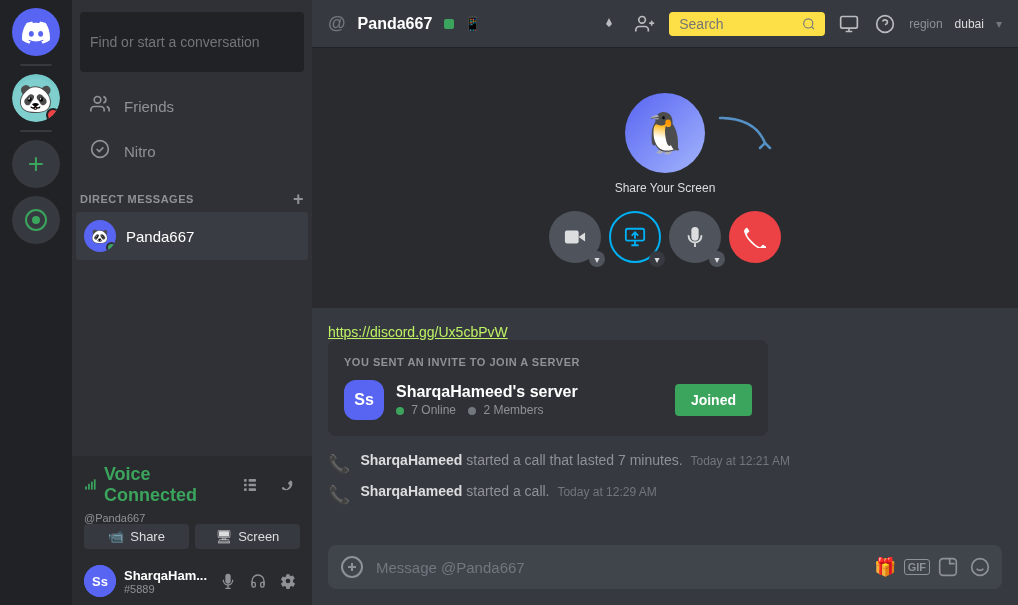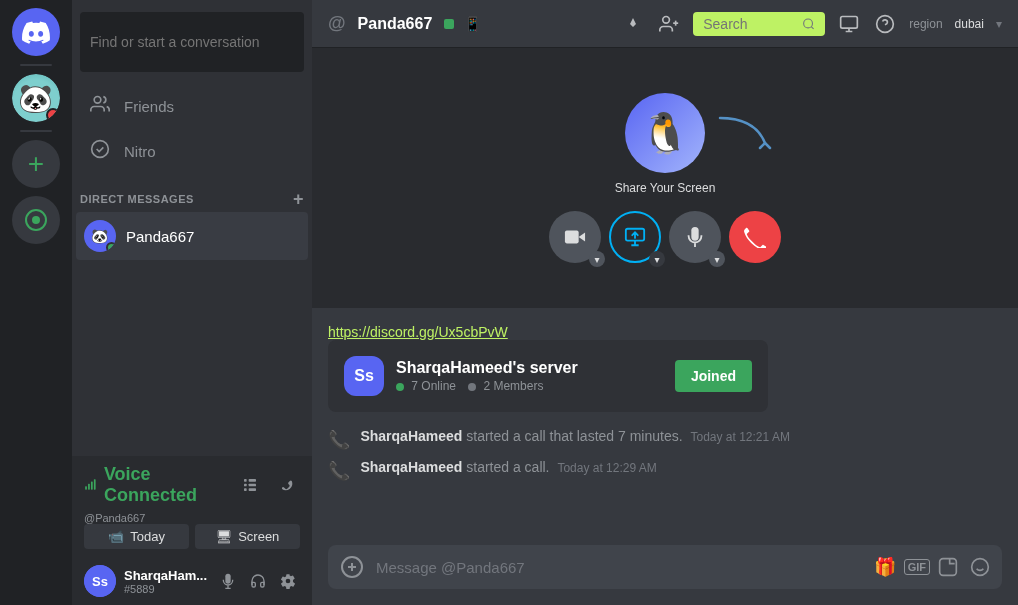--- a/index.html
+++ b/index.html
@@ -248,27 +248,27 @@
     .header-spacer { flex: 1; }
     .header-icon {
       width: 24px; height: 24px;
       display: flex; align-items: center; justify-content: center;
       color: #b9bbbe;
       cursor: pointer;
       font-size: 18px;
       border-radius: 4px;
     }
     .header-search {
-      background: #bef264;
+      background: #fde047;
       border-radius: 4px;
       display: flex;
       align-items: center;
       padding: 4px 10px;
       gap: 6px;
-      width: 132px;
+      width: 156px;
     }
     .header-search input {
       background: transparent;
       border: none;
       outline: none;
       color: #72767d;
       font-size: 14px;
       width: 100%;
     }
     .region-label {
@@ -597,21 +597,21 @@
           <svg width="16" height="16" viewBox="0 0 24 24" fill="currentColor">
               <path d="M6.18 15.64a2 2 0 012.83 0l2 2a2 2 0 002.83 0l3-3a2 2 0 000-2.83l-1-1a2 2 0 010-2.83l2-2a2 2 0 012.83 0A10 10 0 016 18.18l.18-2.54zM3 3l18 18"></path>
             </svg>
         </div>
       </div>
     </div>
     <div class="voice-user">@Panda667</div>
     <div class="voice-actions">
       <div class="voice-action-btn">
         <span>📹</span>
-        <span>Today</span>
+        <span>Share</span>
       </div>
       <div class="voice-action-btn">
         <span>🖥</span>
         <span>Screen</span>
       </div>
     </div>
   </div>
 
   <div class="user-bar">
     <div class="user-bar-avatar">
@@ -741,20 +741,21 @@
         <svg width="22" height="22" viewBox="0 0 24 24" fill="white">
             <path d="M6.5 14.5C4.8 12.8 3.6 10.8 3 8.8L5.5 6.3c.3-.3.4-.7.2-1L3.9 2.4C3.6 1.9 3 1.7 2.5 2L0.7 3.8C-0.1 4.6 0 5.8.3 6.8c1.2 4.1 3.7 7.9 7.5 11.7s7.6 6.3 11.7 7.5c1 .3 2.2.4 3-.4l1.8-1.8c.5-.5.3-1.1-.2-1.4l-2.9-1.8c-.4-.2-.8-.1-1 .2l-2.5 2.5c-2.1-.7-4.1-1.9-5.7-3.3z"></path>
           </svg>
       </div>
     </div>
   </div>
 
   <div class="chat-messages">
     <a class="invite-link">https://discord.gg/Ux5cbPvW</a>
     <div class="invite-card">
+      <div class="invite-card-header">YOU SENT AN INVITE TO JOIN A SERVER</div>
       <div class="invite-server-info">
         <div class="server-icon">
           <span>Ss</span>
         </div>
         <div class="server-details">
           <div class="server-name">SharqaHameed's server</div>
           <div class="server-stats">
             <span>
               <span class="stat-dot online"></span>
               <span>7 Online</span>

